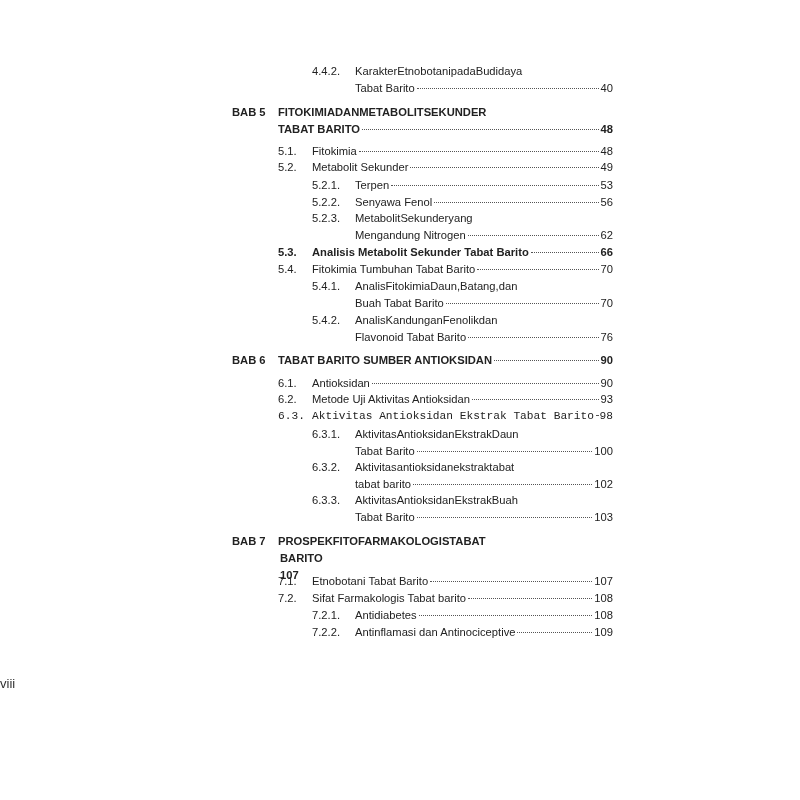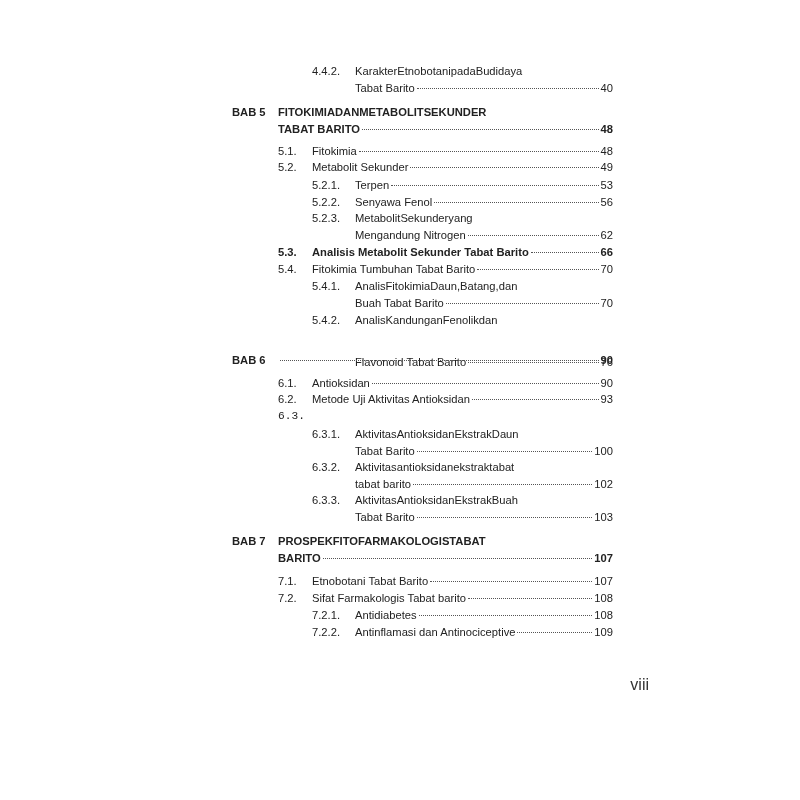--- a/index.html
+++ b/index.html
@@ -8,21 +8,21 @@
     .toc { position: absolute; left: 0; top: 0; width: 800px; }
     .line { position: absolute; height: 16px; line-height: 16px; white-space: nowrap; }
     .num { position: absolute; }
     .txt { position: absolute; }
     .lead { position: absolute; display: flex; align-items: baseline; }
     .lead .t { white-space: nowrap; }
     .lead .dots { flex: 1; border-bottom: 1px dotted #555; margin: 0 2px; position: relative; top: -3px; height: 0; }
     .lead .pg { white-space: nowrap; }
     .bold { font-weight: bold; }
     .justify { display: flex; justify-content: flex-start; }
-    .pagenum { position: absolute; top: 676px; left: 0; width: 649px; text-align: right; font-size: 16px; color: #333; }
+    .pagenum { position: absolute; top: 676px; left: 0; width: 649px; text-align: left; font-size: 13px; color: #333; }
   </style>
 </head>
 <body>
 
 <div class="toc">
 
   <div class="line" style="top:63px;left:312px;">
     <span class="num" style="left:0">4.4.2.</span>
     <span class="txt justify" style="left:43px;width:205px">
       <span>Karakter</span>
@@ -138,29 +138,30 @@
 
   <div class="line" style="top:312px;left:312px;">
     <span class="num" style="left:0">5.4.2.</span>
     <span class="txt justify" style="left:43px;width:205px">
       <span>Analis</span>
       <span>Kandungan</span>
       <span>Fenolik</span>
       <span>dan</span>
     </span>
   </div>
-  <div class="line lead" style="top:329px;left:355px;width:258px;margin-top:25px;">
+  <div class="line lead" style="top:329px;left:355px;width:258px;">
     <span class="t">Flavonoid Tabat Barito</span>
     <span class="dots"></span>
     <span class="pg">76</span>
   </div>
 
   <div class="line bold" style="top:352px;left:232px;width:381px;">
     <span class="num" style="left:0">BAB 6</span>
     <span class="lead" style="left:46px;right:0">
+      <span class="t">TABAT BARITO SUMBER ANTIOKSIDAN</span>
       <span class="dots"></span>
       <span class="pg">90</span>
     </span>
   </div>
 
   <div class="line" style="top:375px;left:278px;width:335px;">
     <span class="num" style="left:0">6.1.</span>
     <span class="lead" style="left:34px;right:0">
       <span class="t">Antioksidan</span>
       <span class="dots"></span>
@@ -172,20 +173,25 @@
     <span class="num" style="left:0">6.2.</span>
     <span class="lead" style="left:34px;right:0">
       <span class="t">Metode Uji Aktivitas Antioksidan</span>
       <span class="dots"></span>
       <span class="pg">93</span>
     </span>
   </div>
 
   <div class="line" style="top:408px;left:278px;width:335px;font-family:Liberation Mono, monospace;">
     <span class="num" style="left:0">6.3.</span>
+    <span class="lead" style="left:34px;right:0">
+      <span class="t">Aktivitas Antioksidan Ekstrak Tabat Barito</span>
+      <span class="dots"></span>
+      <span class="pg">98</span>
+    </span>
   </div>
 
   <div class="line" style="top:426px;left:312px;">
     <span class="num" style="left:0">6.3.1.</span>
     <span class="txt justify" style="left:43px;width:205px">
       <span>Aktivitas</span>
       <span>Antioksidan</span>
       <span>Ekstrak</span>
       <span>Daun</span>
     </span>
@@ -227,21 +233,21 @@
   </div>
 
   <div class="line bold" style="top:533px;left:232px;">
     <span class="num" style="left:0">BAB 7</span>
     <span class="txt justify" style="left:46px;width:282px">
       <span>PROSPEK</span>
       <span>FITOFARMAKOLOGIS</span>
       <span>TABAT</span>
     </span>
   </div>
-  <div class="line lead bold" style="top:550px;left:278px;width:335px;">
+  <div class="line lead bold" style="top:550px;left:278px;width:335px;flex-direction:column;">
     <span class="t">BARITO</span>
     <span class="dots"></span>
     <span class="pg">107</span>
   </div>
 
   <div class="line" style="top:573px;left:278px;width:335px;">
     <span class="num" style="left:0">7.1.</span>
     <span class="lead" style="left:34px;right:0">
       <span class="t">Etnobotani Tabat Barito</span>
       <span class="dots"></span>

